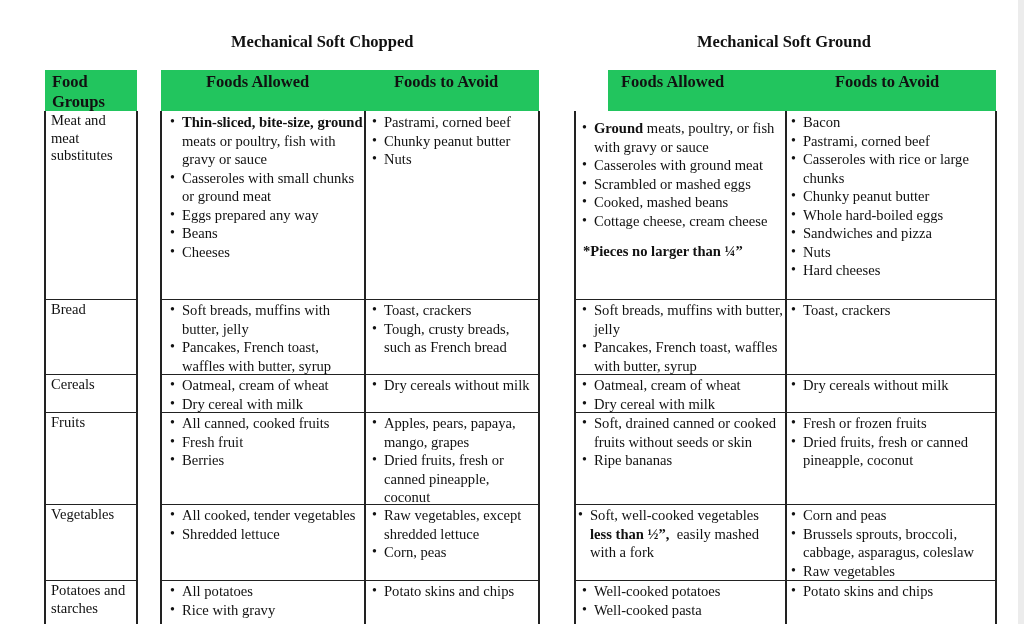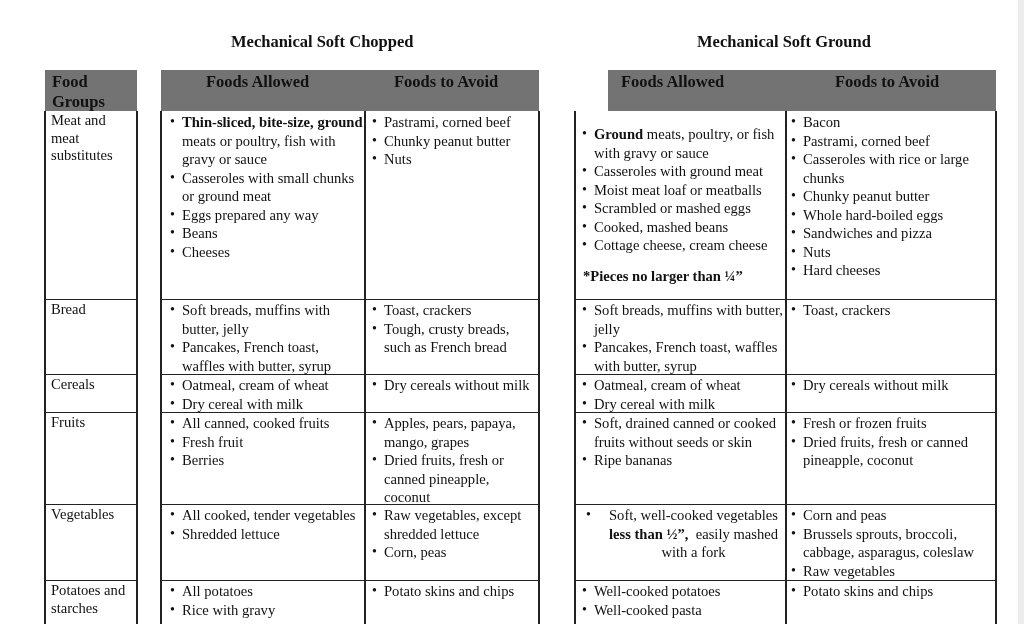--- a/index.html
+++ b/index.html
@@ -11,21 +11,21 @@
   }
   .scroll-strip {
     position: absolute; left: 1018px; top: 0; width: 6px; height: 624px;
     background: #ececec;
   }
   .section-title {
     position: absolute; top: 32px; font-weight: bold; font-size: 16.5px;
     white-space: nowrap;
   }
   .hdr {
-    position: absolute; background: #737373; font-weight: bold; font-size: 16.5px;
+    position: absolute; background: #22c55e; font-weight: bold; font-size: 16.5px;
   }
   .hdr span { position: absolute; top: 2px; white-space: nowrap; }
   .tbl { position: absolute; top: 111px; }
   .row {
     position: absolute; left: 0; right: 0;
     border-top: 1.5px solid #222;
   }
   .cell {
     position: absolute; top: 0; bottom: 0;
     box-sizing: border-box; overflow: hidden;
@@ -188,25 +188,24 @@
       <ul>
         <li>Potato skins and chips</li>
       </ul>
     </div>
   </div>
 </div>
 
 <div class="tbl" style="left:575px; width:421px; height:513px;">
 
   <div class="row" style="top:0; height:188px; border-top:none;">
-    <div class="cell" style="left:4px; width:206px; padding-top:14px;">
+    <div class="cell" style="left:4px; width:206px; padding-top:8px;">
       <ul>
         <li><b>Ground</b><span> meats, poultry, or fish with gravy or sauce</span></li>
         <li>Casseroles with ground meat</li>
-        <li>Moist meat loaf or meatballs</li>
         <li>Scrambled or mashed eggs</li>
         <li>Cooked, mashed beans</li>
         <li>Cottage cheese, cream cheese</li>
       </ul>
       <div class="note">*Pieces no larger than ¼”</div>
     </div>
     <div class="cell" style="left:213px; width:208px; padding-top:2px;">
       <ul>
         <li>Bacon</li>
         <li>Pastrami, corned beef</li>
@@ -257,21 +256,21 @@
     </div>
     <div class="cell" style="left:213px; width:188px; padding-top:1px;">
       <ul>
         <li>Fresh or frozen fruits</li>
         <li>Dried fruits, fresh or canned pineapple, coconut</li>
       </ul>
     </div>
   </div>
 
   <div class="row" style="top:393px; height:76px;">
-    <div class="cell" style="left:8px; width:206px; padding-top:1px;text-align:center;">
+    <div class="cell" style="left:0; width:206px; padding-top:1px;">
       <ul>
         <li><span>Soft, well-cooked vegetables </span><b>less than ½”,</b><span style="white-space:pre-wrap">  easily mashed with a fork</span></li>
       </ul>
     </div>
     <div class="cell" style="left:213px; width:208px; padding-top:1px;">
       <ul>
         <li>Corn and peas</li>
         <li>Brussels sprouts, broccoli, cabbage, asparagus, coleslaw</li>
         <li>Raw vegetables</li>
       </ul>

